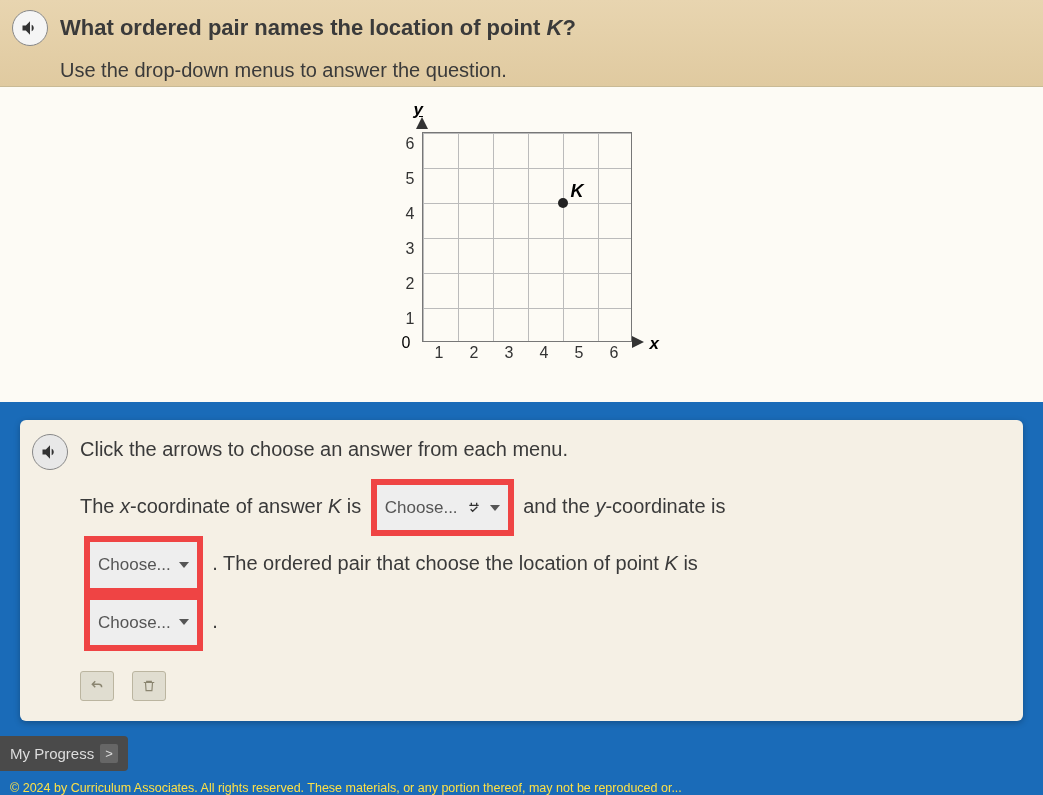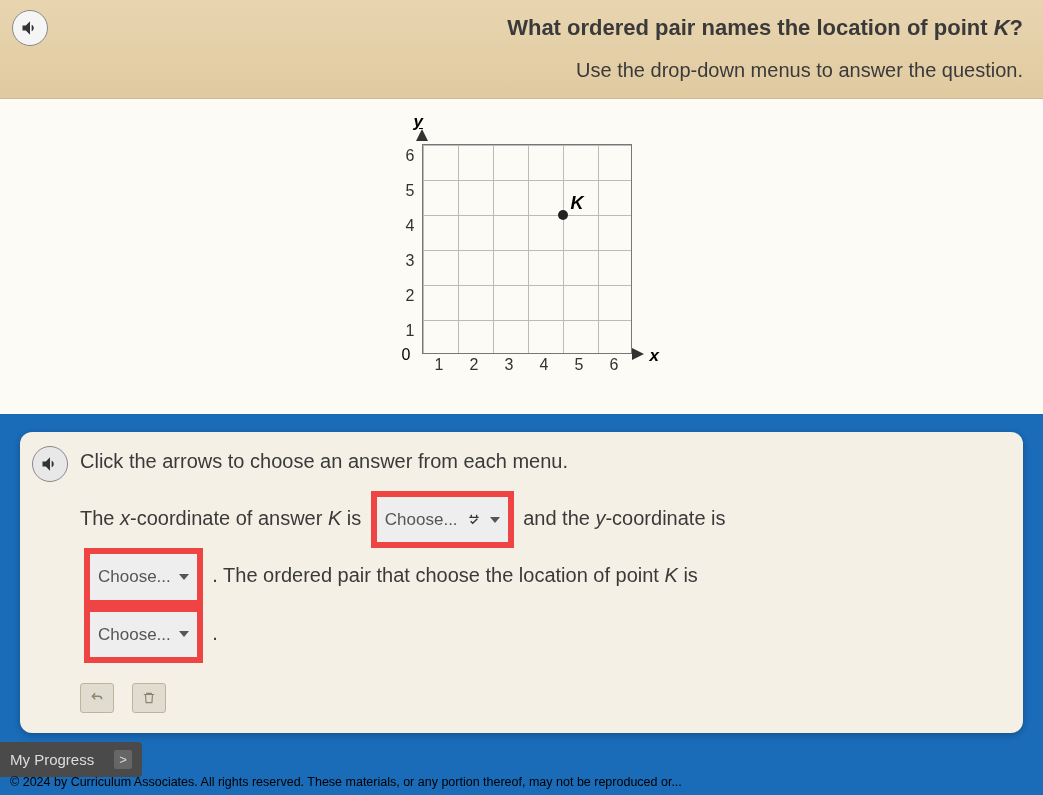--- a/index.html
+++ b/index.html
@@ -6,24 +6,23 @@
   body {
     font-family: Arial, Helvetica, sans-serif;
     background: #1a6bb8;
     width: 1043px;
     height: 795px;
     overflow: hidden;
     position: relative;
   }
   .question-header {
     background: linear-gradient(to bottom, #e8d5b0, #e0caa0);
-    padding: 15px 20px 16px 60px;
+    padding: 15px 20px 4px 60px;
     position: relative;
     color: #3a3a3a;
-    text-align: right;
   }
   .audio-btn {
     position: absolute;
     left: 12px;
     top: 10px;
     width: 36px;
     height: 36px;
     border-radius: 50%;
     background: #f5f5f5;
     border: 1px solid #888;
@@ -88,21 +87,21 @@
   .point-k-label {
     position: absolute;
     font-style: italic;
     font-size: 18px;
     font-weight: 600;
   }
   
   .answer-panel {
     background: #f5f0e5;
     margin: 18px 20px 10px 20px;
-    border-radius: 12px;
+    border-radius: 6px;
     padding: 18px 20px 20px 60px;
     position: relative;
     box-shadow: 0 2px 6px rgba(0,0,0,0.25);
   }
   .answer-panel .audio-btn { left: 12px; top: 14px; background: #e8e8e8;}
   .answer-instr { font-size: 20px; color: #3a3a3a; margin-bottom: 18px; }
   .answer-body { font-size: 20px; line-height: 2.2; color: #3a3a3a; }
   .dropdown {
     display: inline-flex;
     align-items: center;
@@ -143,44 +142,44 @@
     display: flex;
     align-items: center;
     justify-content: center;
     color: #8a8570;
     cursor: pointer;
   }
   
   .progress-btn {
     position: absolute;
     left: 0;
-    bottom: 18px;
+    bottom: 24px;
     background: #4a4a4a;
     color: #ddd;
     font-size: 15px;
     padding: 8px 10px;
     border-radius: 0 4px 4px 0;
     display: flex;
     align-items: center;
-    gap: 20px;
+    gap: 6px;
     cursor: pointer;
     border: none;
   }
   .progress-btn .chev {
     background: #666;
     padding: 2px 5px;
     border-radius: 2px;
     font-size: 13px;
   }
   .copyright {
     position: absolute;
-    bottom: 6px;
+    bottom: 0;
     left: 10px;
     font-size: 12.5px;
-    color: #000000;
+    color: #fde047;
   }
 </style>
 </head>
 <body>
 
 <div class="question-header">
   <div class="audio-btn">
     <svg viewBox="0 0 24 24" fill="#333">
       <path d="M3 9v6h4l5 5V4L7 9H3zm13.5 3c0-1.8-1-3.3-2.5-4v8c1.5-.7 2.5-2.2 2.5-4z"></path>
     </svg>

